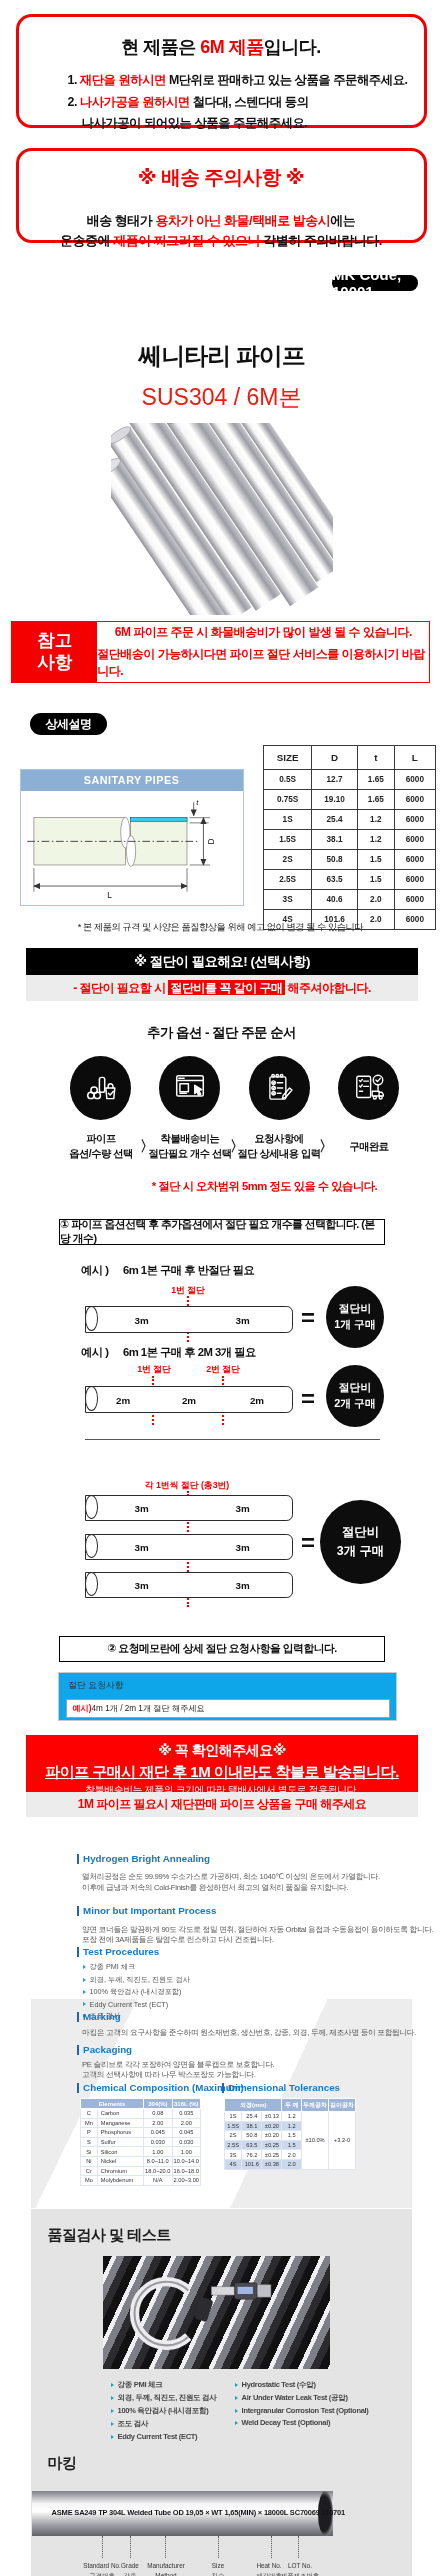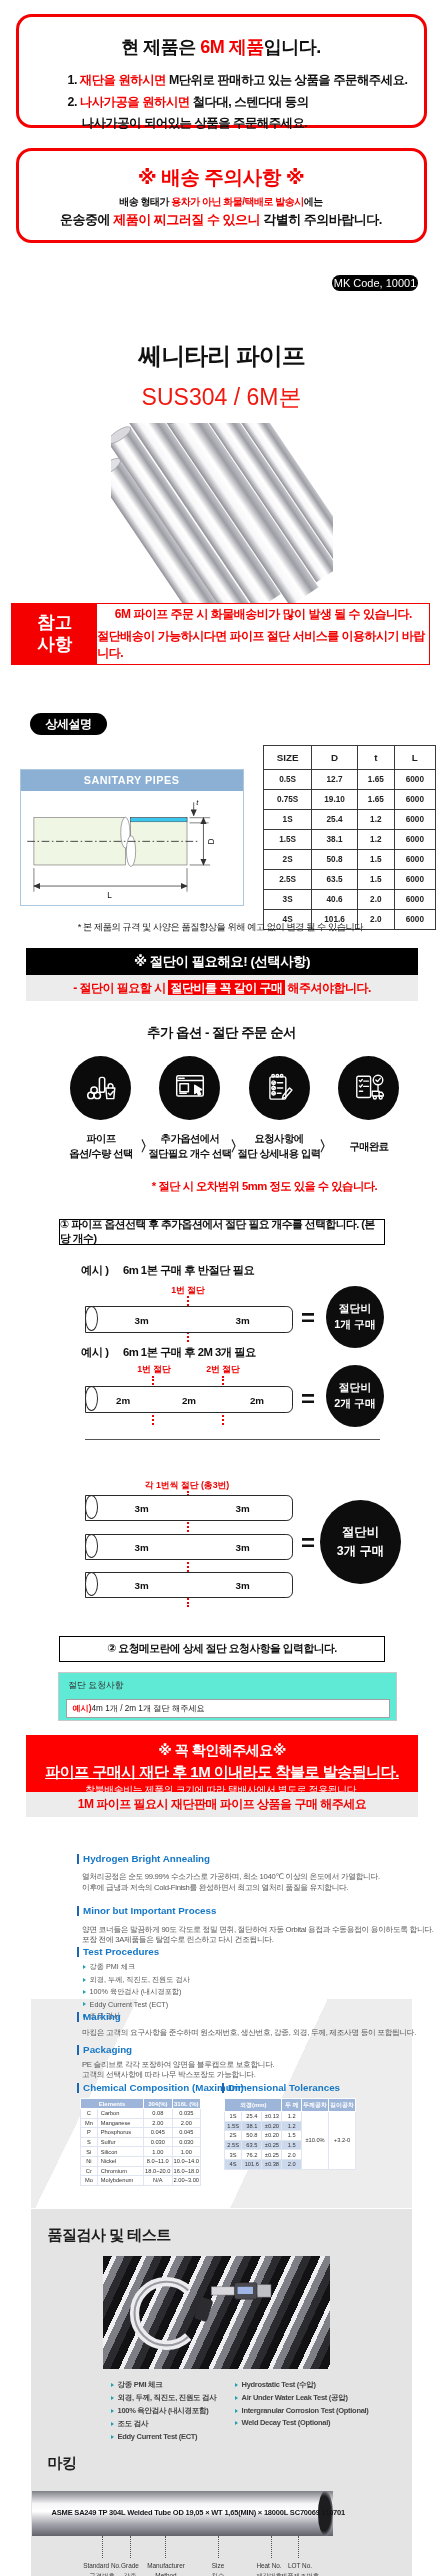--- a/index.html
+++ b/index.html
@@ -8,21 +8,21 @@
   .abs{position:absolute;}
   .ctr{text-align:center;}
   .red{color:#f40000;}
   .bold{font-weight:bold;}
 
   
   .rbox{border:3.6px solid #f40000;border-radius:15.5px;background:#fff;}
   .nb-title{font-size:18px;font-weight:900;letter-spacing:-0.5px;}
   .nb-line{font-size:12.4px;font-weight:bold;letter-spacing:-0.5px;}
 
-  .mk-pill{background:#000;color:#fff;border-radius:7.7px;font-size:11px;font-weight:normal;
+  .mk-pill{background:#000;color:#fff;border-radius:7.7px;font-size:15px;font-weight:bold;
            display:flex;align-items:center;justify-content:center;}
 
   .prod-title{font-size:24px;font-weight:900;letter-spacing:-1px;}
   .prod-sub{font-size:23px;color:#f2180e;font-weight:400;letter-spacing:0px;}
 
   
   .refbox{border:1.5px solid #f40000;background:#fff;display:flex;}
   .refbadge{background:#f40000;color:#fff;display:flex;flex-direction:column;align-items:center;justify-content:center;
             font-size:17.5px;font-weight:900;line-height:1.25;}
   .refline{font-size:12px;font-weight:bold;letter-spacing:-0.5px;}
@@ -60,21 +60,21 @@
   .pipe{border:1px solid #2a2a2a;background:#fff;border-radius:0 6.2px 6.2px 0;}
   .pipe .capL{position:absolute;left:-1px;top:-1px;width:13.4px;height:100%;border:1px solid #2a2a2a;
               border-radius:50%;background:#fff;box-sizing:border-box;}
   .seg{position:absolute;top:50%;transform:translate(-50%,-50%);font-size:9.8px;font-weight:bold;}
   .cutline{width:0;border-left:2.1px dotted #ee0000;}
   .cutlab{font-size:8.8px;font-weight:bold;color:#ee0000;transform:translateX(-50%);white-space:nowrap;}
   .equals{font-size:24px;font-weight:900;}
   .result{background:#0d0d0d;border-radius:50%;color:#fff;display:flex;flex-direction:column;
           align-items:center;justify-content:center;gap:2.6px;font-weight:bold;}
 
-  .memo-outer{border:0.5px solid #c9c9c9;background:#5eead4;}
+  .memo-outer{border:0.5px solid #c9c9c9;background:#0ea5e9;}
   .memo-input{border:0.5px solid #a0a0a0;background:#fff;display:flex;align-items:center;padding:0 5.2px;font-size:8.2px;}
 
   .confirm{background:#fe0000;color:#fff;display:flex;flex-direction:column;align-items:center;}
 
   .tech-head{font-size:9.8px;font-weight:bold;color:#1577c8;border-left:2.6px solid #1d66b4;padding-left:4.1px;line-height:9.8px;}
   .tech-line{font-size:7.7px;color:#555;letter-spacing:-0.3px;}
   .tbullet{font-size:7.2px;color:#555;display:flex;align-items:center;gap:3.6px;}
   .tri{width:0;height:0;border-left:3.6px solid #1fa0b4;border-top:2.6px solid transparent;border-bottom:2.6px solid transparent;flex:none;}
 
   table.blue{border-collapse:collapse;}
@@ -114,21 +114,21 @@
     <div class="nb-line" style="margin:5.2px 0 0 49px;">
       <span>2. </span><span class="red">나사가공을 원하시면</span><span> 철다대, 스텐다대 등의</span>
     </div>
     <div class="nb-line" style="margin:3.1px 0 0 63px;">
       <span>나사가공이 되어있는 상품을 주문해주세요.</span>
     </div>
   </div>
 
   <div class="abs rbox" style="left:15.5px;top:148px;width:405px;height:89px;">
     <div class="ctr red" style="margin-top:13.4px;font-size:19.6px;font-weight:900;letter-spacing:-0.5px;">※ 배송 주의사항 ※</div>
-    <div class="ctr nb-line" style="margin-top:4px;font-size:10px;">
+    <div class="ctr nb-line" style="margin-top:21px;font-size:13px;">
       <span>배송 형태가 </span><span class="red">용차가 아닌 화물/택배로 발송시</span><span>에는</span>
     </div>
     <div class="ctr nb-line" style="margin-top:2.1px;font-size:13px;">
       <span>운송중에 </span><span class="red">제품이 찌그러질 수 있으니</span><span> 각별히 주의바랍니다.</span>
     </div>
   </div>
 
   <div class="abs mk-pill" style="left:332px;top:275px;width:86px;height:15.5px;">MK Code, 10001</div>
 
   <div class="abs ctr prod-title" style="left:0;top:340px;width:443px;">쎄니타리 파이프</div>
@@ -159,21 +159,21 @@
           <rect x="350" y="-20" width="46" height="420" fill="url(#pg)"></rect>
           <ellipse cx="373" cy="-20" rx="23" ry="8" fill="#cfcfd5" stroke="#77777f"></ellipse>
             <ellipse cx="373" cy="-20" rx="16" ry="5" fill="#8e8e96"></ellipse>
           <rect x="60" y="-20" width="56" height="410" fill="url(#pg)"></rect>
             <ellipse cx="88" cy="-20" rx="28" ry="10" fill="#e0e0e5" stroke="#8a8a92"></ellipse>
         </g>
       </g>
     </svg>
   </div>
 
-  <div class="abs refbox" style="left:11.3px;top:603px;width:417px;height:60px;">
+  <div class="abs refbox" style="left:11.3px;top:621px;width:417px;height:60px;">
     <div class="refbadge" style="width:85px;flex:none;">
       <span>참고</span>
         <span>사항</span>
     </div>
     <div style="flex:1;display:flex;flex-direction:column;align-items:center;justify-content:center;gap:4.6px;">
       <div class="refline red">6M 파이프 주문 시 화물배송비가 많이 발생 될 수 있습니다.</div>
       <div class="refline red">
         <span>절단배송이 가능하시다면 </span><span style="font-weight:900;">파이프 절단 서비스</span><span>를 이용하시기 바랍니다.</span>
       </div>
     </div>
@@ -344,21 +344,21 @@
           <circle cx="54" cy="50" r="2.8"></circle>
     </g>
       </svg>
   </div>
 
   <div class="abs ctr step-label" style="left:57px;top:1132px;width:88px;">
     <div>파이프</div>
       <div>옵션/수량 선택</div>
   </div>
   <div class="abs ctr step-label" style="left:146px;top:1132px;width:88px;">
-    <div>추가옵션에서</div>
+    <div>착불배송비는</div>
       <div>절단필요 개수 선택</div>
   </div>
   <div class="abs ctr step-label" style="left:235px;top:1132px;width:88px;">
     <div>요청사항에</div>
       <div>절단 상세내용 입력</div>
   </div>
   <div class="abs ctr step-label" style="left:325px;top:1140px;width:88px;">
     <div>구매완료</div>
   </div>
   <div class="abs chev" style="left:140px;top:1137px;">〉</div>

